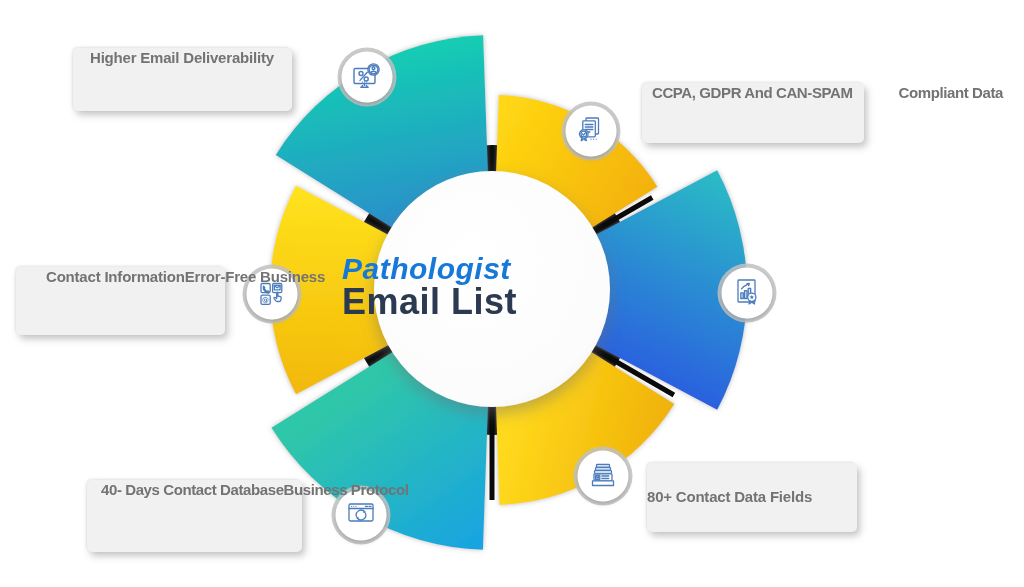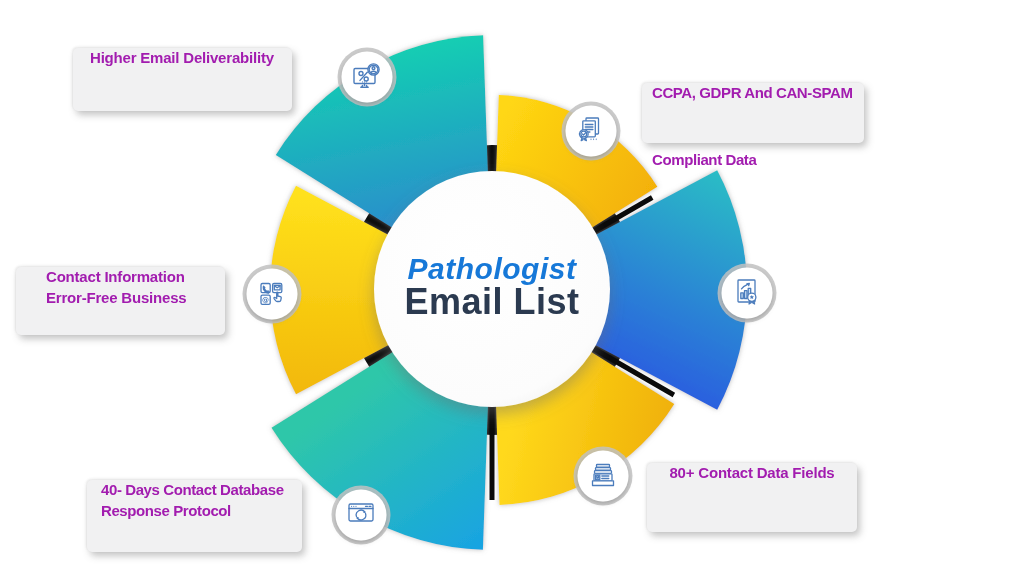--- a/index.html
+++ b/index.html
@@ -13,43 +13,43 @@
   #wheel-svg{position:absolute;left:0;top:0;}
 
   
   .card{
     position:absolute;
     box-sizing:border-box;
     background:#f1f1f2;
     border-radius:5px;
     box-shadow:3px 4px 7px rgba(90,90,90,.35), -1px -1px 2px rgba(120,120,120,.15);
     display:flex;
-    flex-direction:column;
-    justify-content:flex-start;
+    flex-direction:row;
+    justify-content:space-between;
     align-items:flex-start;
     padding:0 10px 0 17px;
-    color:#a21caf;
+    color:#737373;
     font-weight:700;
     font-size:15px;
     line-height:20.5px;
     letter-spacing:-0.2px;
     white-space:nowrap;
   }
   .card-1{left:73px;  top:48px;  width:219px; height:63px;}
   .card-2{left:642px; top:83px;  width:222px; height:60px; padding-left:10px; letter-spacing:-0.4px;gap:46px;}
   .card-3{left:793px; top:255px; width:228px; height:67px;}
   .card-4{left:647px; top:463px; width:210px; height:69px; align-items:center; padding:0;}
   .card-5{left:87px;  top:480px; width:215px; height:72px; padding-left:14px; letter-spacing:-0.4px;}
   .card-6{left:16px;  top:267px; width:209px; height:68px; padding-left:30px;}
 
   
   .center-label{
     position:absolute;
     left:342px; top:252px; width:300px;
-    text-align:center;
+    text-align:left;
   }
   .center-label .t1{
     display:block;
     font-style:italic;
     font-weight:700;
     font-size:30px;
     line-height:34px;
     color:#1678d8;
     letter-spacing:.5px;
   }
@@ -255,21 +255,21 @@
     <span>Compliant Data</span>
   </div>
 
 
   <div class="card card-4">
     <span>80+ Contact Data Fields</span>
   </div>
 
   <div class="card card-5">
     <span>40- Days Contact Database</span>
-    <span>Response Protocol</span>
+    <span>Business Protocol</span>
   </div>
 
   <div class="card card-6">
     <span>Contact Information</span>
     <span>Error-Free Business</span>
   </div>
 
 </div>
 
 </body></html>

